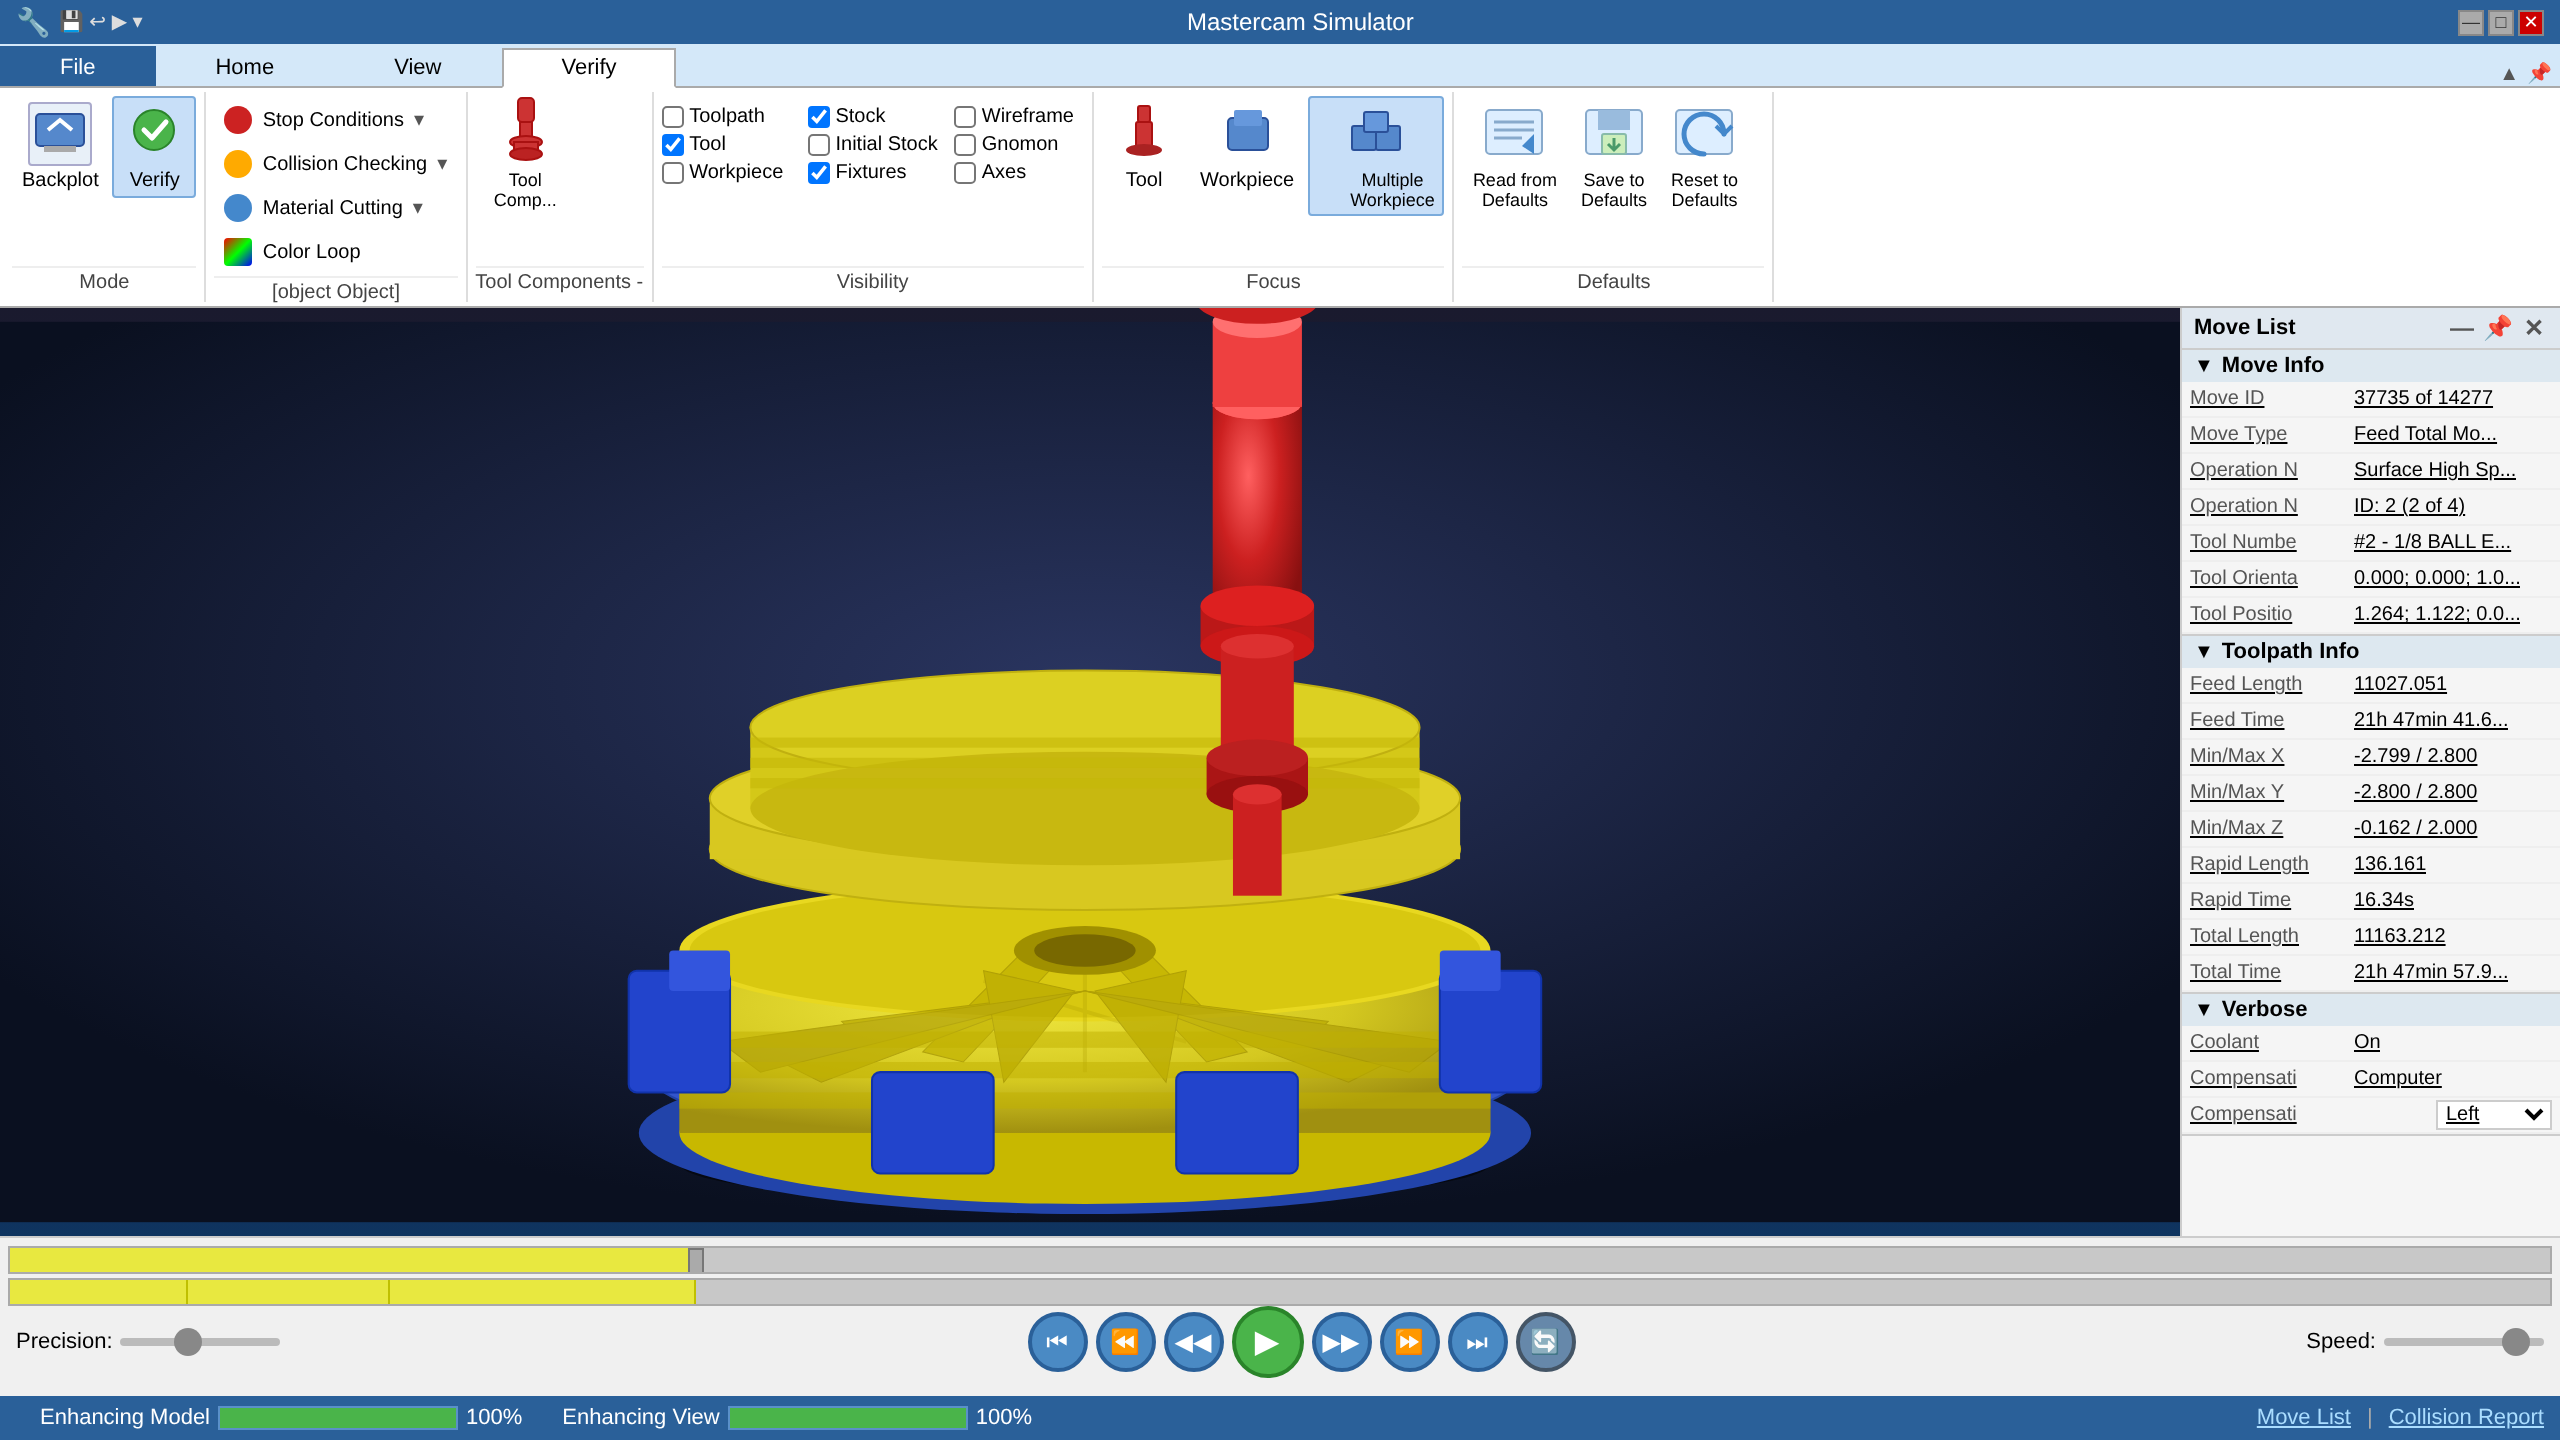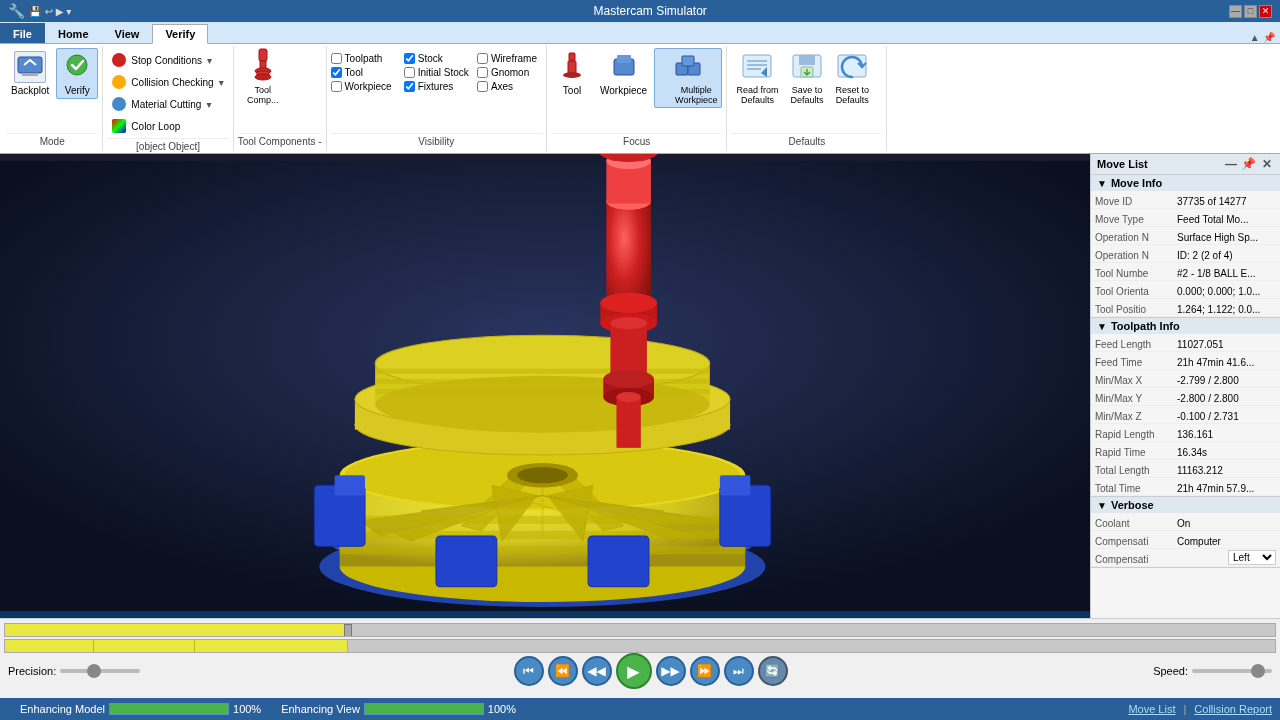--- a/index.html
+++ b/index.html
@@ -22,29 +22,28 @@
 
     
     .ribbon-tabs {
       background: #d4e8f9;
       height: 22px;
       display: flex;
       align-items: flex-end;
       border-bottom: 1px solid #aaa;
     }
     .ribbon-tab {
-      padding: 3px 12px;
+      padding: 3px 29px;
       font-size: 11px;
       cursor: pointer;
       border: 1px solid transparent;
       border-bottom: none;
       height: 20px;
       display: flex;
       align-items: center;
-      font-weight: bold;
     }
     .ribbon-tab.active {
       background: white;
       border-color: #aaa;
       border-bottom: 1px solid white;
       margin-bottom: -1px;
     }
     .ribbon-tab.file { background: #2a6099; color: white; border-color: #2a6099; }
 
     
@@ -165,21 +164,22 @@
       gap: 4px;
       cursor: pointer;
     }
     .panel-section-header .collapse-icon { font-size: 10px; }
 
     .panel-row {
       display: flex;
       padding: 1px 4px;
       border-bottom: 1px solid #eee;
       min-height: 18px;
-      align-items: flex-end;
+      align-items: center;
+      text-decoration: underline;
     }
     .panel-label {
       width: 82px;
       color: #555;
       font-size: 10px;
       flex-shrink: 0;
       overflow: hidden;
       text-overflow: ellipsis;
       white-space: nowrap;
     }
@@ -187,21 +187,21 @@
       font-size: 10px;
       color: #000;
       overflow: hidden;
       text-overflow: ellipsis;
       white-space: nowrap;
     }
     .verbose-select {
       font-size: 10px;
       border: 1px solid #ccc;
       background: white;
-      width: 48px;
+      width: 58px;
     }
 
     
     .bottom-area {
       height: 80px;
       background: #f0f0f0;
       border-top: 1px solid #ccc;
       display: flex;
       flex-direction: column;
     }
@@ -770,21 +770,21 @@
         <div class="panel-row">
           <span class="panel-label">Min/Max X</span>
           <span class="panel-value">-2.799 / 2.800</span>
         </div>
         <div class="panel-row">
           <span class="panel-label">Min/Max Y</span>
           <span class="panel-value">-2.800 / 2.800</span>
         </div>
         <div class="panel-row">
           <span class="panel-label">Min/Max Z</span>
-          <span class="panel-value">-0.100 / 2.731</span>
+          <span class="panel-value">-0.162 / 2.000</span>
         </div>
         <div class="panel-row">
           <span class="panel-label">Rapid Length</span>
           <span class="panel-value">136.161</span>
         </div>
         <div class="panel-row">
           <span class="panel-label">Rapid Time</span>
           <span class="panel-value">16.34s</span>
         </div>
         <div class="panel-row">

